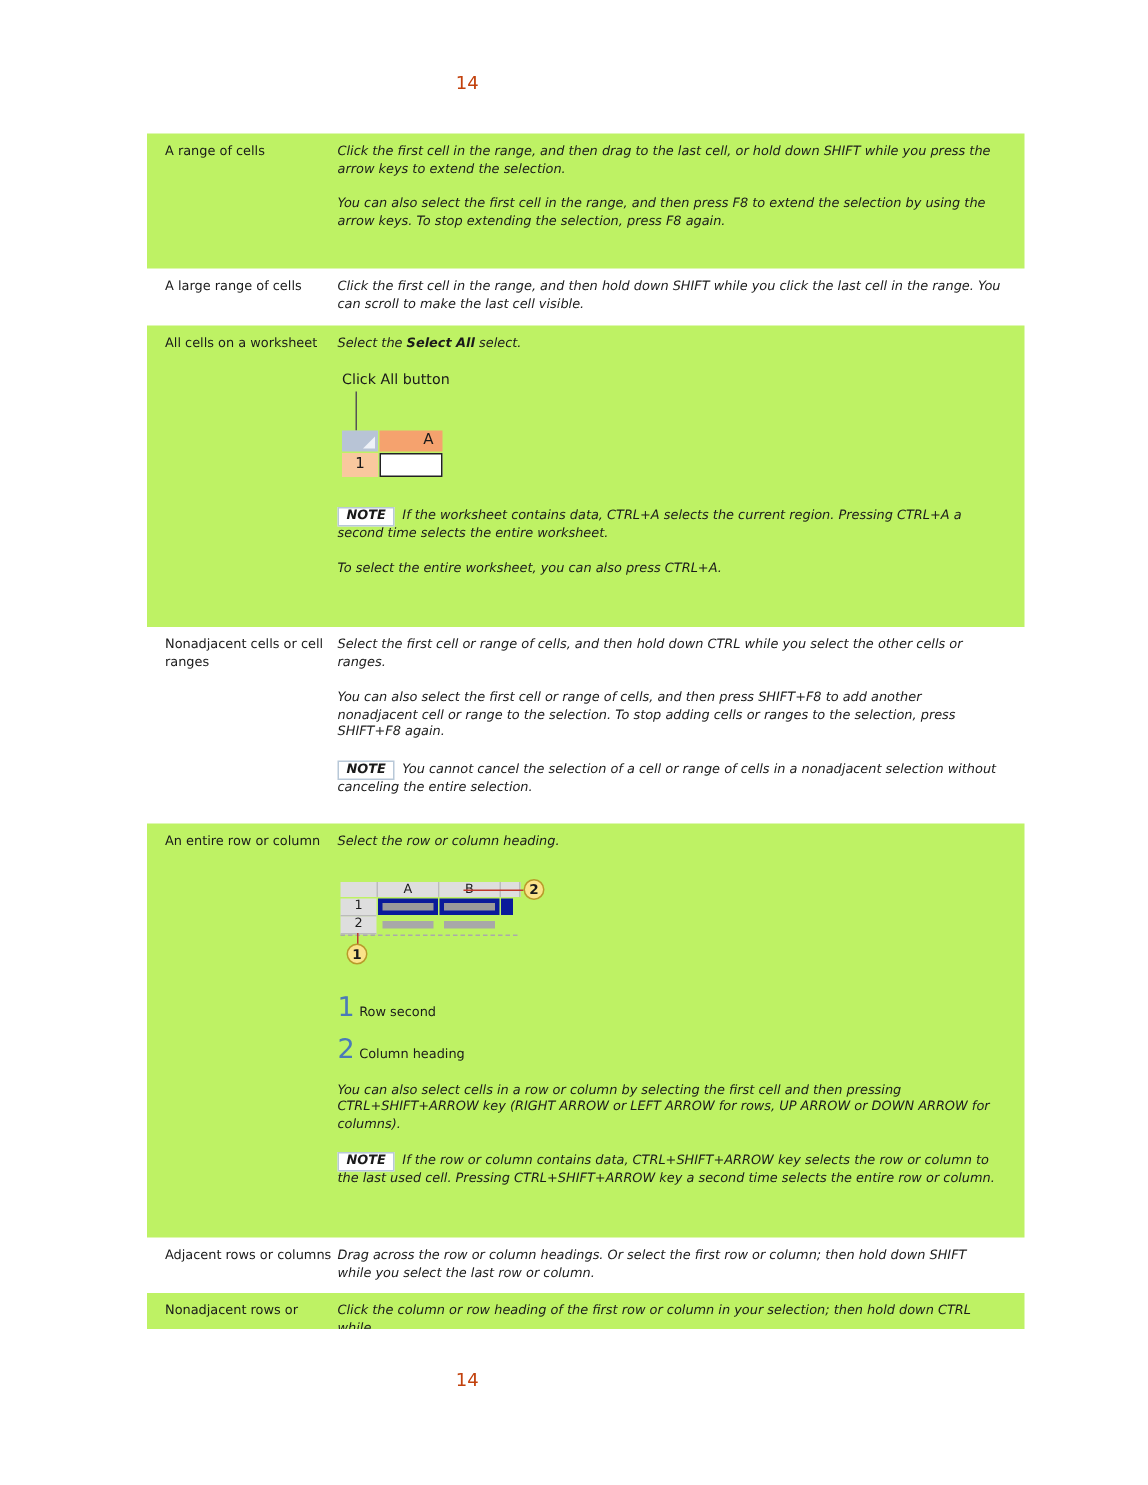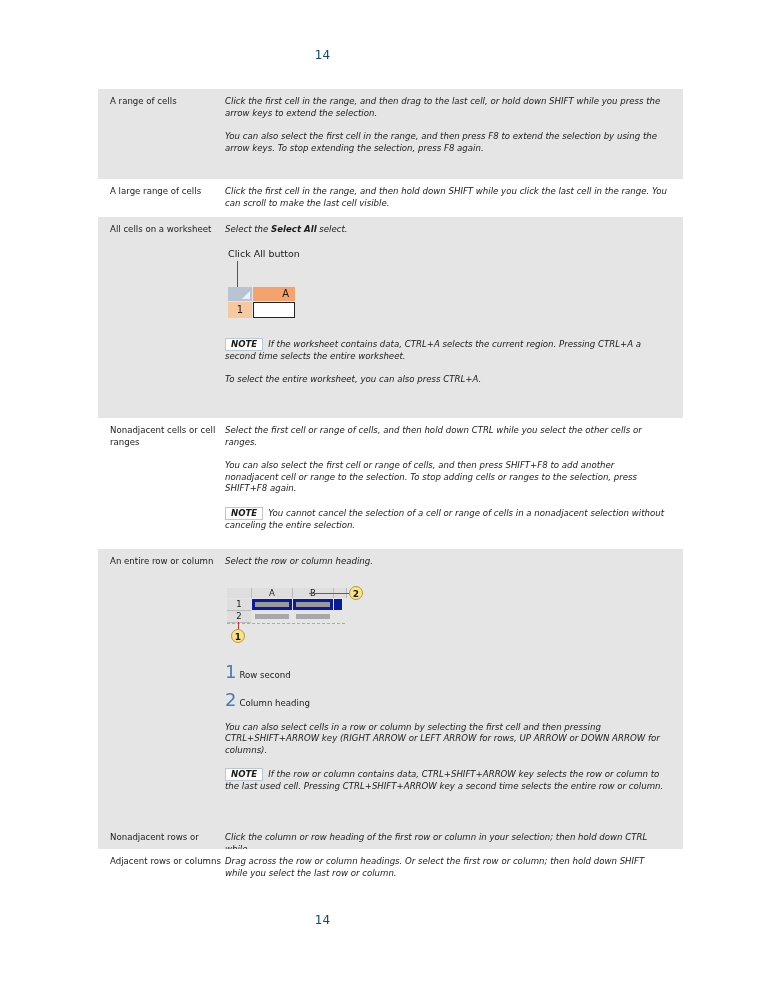--- a/index.html
+++ b/index.html
@@ -1,22 +1,22 @@
 <!DOCTYPE html>
 <html><head>
 <meta charset="utf-8">
 <style>
   html, body { margin: 0; padding: 0; background: #ffffff; }
   body { width: 765px; height: 990px; position: relative; font-family: "DejaVu Sans", sans-serif; color: #1a1a1a; overflow: hidden; }
-  .page-num { position: absolute; left: 11px; width: 623px; text-align: center; font-size: 12px; color: #0c4a6e; }
+  .page-num { position: absolute; left: 0; width: 623px; text-align: center; font-size: 12px; color: #c2410c; }
   .page-num.top { top: 48px; }
   .page-num.bottom { top: 913px; }
   .table { position: absolute; left: 98px; top: 89px; width: 585px; }
   .row { display: flex; font-size: 8.6px; line-height: 11.5px; }
-  .row.gray { background: #e5e5e5; }
+  .row.gray { background: #bef264; }
   .row .lbl { width: 127px; padding: 7px 0 0 12px; box-sizing: border-box; flex: none; }
   .row .desc { flex: 1; padding: 7px 14px 0 0; box-sizing: border-box; }
   .desc p { margin: 0 0 12px 0; font-style: italic; }
   .note { display: inline-block; font-weight: bold; border: 1px solid #b8c8d8; background: #fff; padding: 0 5px; margin-right: 5px; line-height: 11px; }
   b { font-weight: bold; }
   .fig-selall { position: relative; width: 90px; height: 78px; margin: 0 0 12px 0; }
   .fig-selall .cap { position: absolute; left: 3px; top: 0; font-size: 9.5px; }
   .fig-selall .line { position: absolute; left: 12px; top: 13px; width: 1px; height: 26px; background: #555; }
   .fig-selall .corner { position: absolute; left: 3px; top: 39px; width: 24px; height: 14px; background: #b8c4d6; }
   .fig-selall .corner:after { content: ""; position: absolute; right: 2px; bottom: 2px; border-left: 8px solid transparent; border-bottom: 8px solid #eef2f8; }
@@ -120,29 +120,29 @@
         </div>
       <div class="legend" style="margin-bottom:12px">
           <span class="n">2</span>
           <span>Column heading</span>
         </div>
       <p>You can also select cells in a row or column by selecting the first cell and then pressing CTRL+SHIFT+ARROW key (RIGHT ARROW or LEFT ARROW for rows, UP ARROW or DOWN ARROW for columns).</p>
       <p><span class="note">NOTE</span><span>If the row or column contains data, CTRL+SHIFT+ARROW key selects the row or column to the last used cell. Pressing CTRL+SHIFT+ARROW key a second time selects the entire row or column.</span></p>
     </div>
   </div>
 
+  <div class="row" style="height:37px">
+    <div class="lbl">Adjacent rows or columns</div>
+    <div class="desc">
+      <p>Drag across the row or column headings. Or select the first row or column; then hold down SHIFT while you select the last row or column.</p>
+    </div>
+  </div>
+
   <div class="row gray" style="height:24px;overflow:hidden">
     <div class="lbl">Nonadjacent rows or</div>
     <div class="desc">
       <p>Click the column or row heading of the first row or column in your selection; then hold down CTRL while</p>
-    </div>
-  </div>
-
-  <div class="row" style="height:37px">
-    <div class="lbl">Adjacent rows or columns</div>
-    <div class="desc">
-      <p>Drag across the row or column headings. Or select the first row or column; then hold down SHIFT while you select the last row or column.</p>
     </div>
   </div>
 
 </div>
 
 <div class="page-num bottom">14</div>
 
 </body></html>

